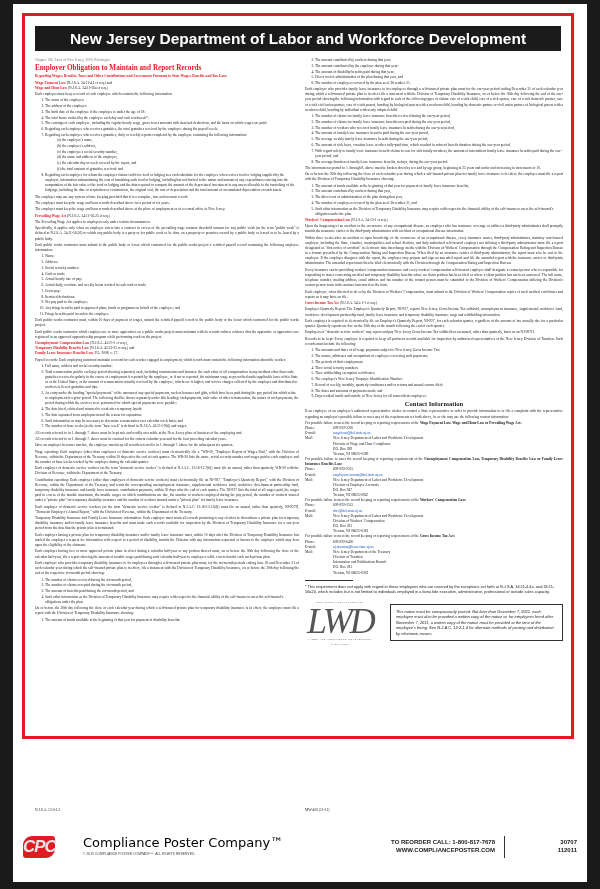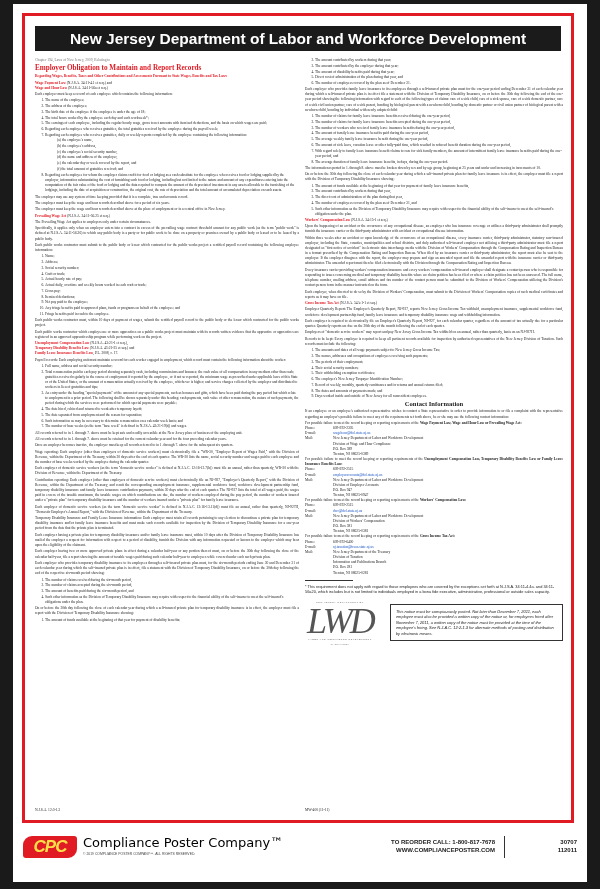--- a/index.html
+++ b/index.html
@@ -1,18 +1,18 @@
 <!DOCTYPE html>
 <html><head>
 <meta charset="utf-8">
 <style>
   html, body { margin:0; padding:0; }
   body { width:600px; height:889px; background:#1a1a1a; position:relative; overflow:hidden; font-family:"Liberation Serif", serif; }
   .sheet { position:absolute; left:13px; top:4px; width:574px; height:878px; background:#fff; }
-  .frame { position:absolute; left:9px; top:9px; width:552px; height:810px; border:3px solid #e01b24; box-sizing:border-box; background:#fff; }
+  .frame { position:absolute; left:9px; top:9px; width:552px; height:726px; border:3px solid #e01b24; box-sizing:border-box; background:#fff; }
   .banner { position:absolute; left:10px; top:10px; right:10px; height:25px; background:#1b1b1b; color:#fff; font-family:"Liberation Sans", sans-serif; font-weight:bold; font-size:15.5px; text-align:center; line-height:25px; }
   .col { position:absolute; top:42px; font-size:3.6px; line-height:5.15px; color:#222; }
   .col.left { left:10px; width:264px; }
   .col.right { left:280px; width:258px; }
   .sub { color:#777; font-size:3.6px; }
   .h-main { color:#e01b24; font-weight:bold; text-align:left; font-size:7.2px; line-height:9px; margin:1px 0; }
   .red { color:#e01b24; font-weight:bold; }
   .rb { color:#e01b24; font-weight:bold; }
   p { margin:0 0 1.2px 0; text-align:justify; }
   ol { margin:0 0 1px 0; padding-left:10px; }
@@ -24,21 +24,21 @@
   .link { color:#1a55c4; }
   .rule { width:48px; border-top:0.6px solid #333; margin:4px 0 3px 0; }
   .foot-note { font-family:"Liberation Sans", sans-serif; font-size:3.9px; line-height:5.2px; }
   .lwd-wrap { display:flex; align-items:flex-start; margin-top:6px; gap:15px;font-style:italic; }
   .lwd { width:72px; text-align:center; color:#666; }
   .lwd .tiny { font-size:2.2px; letter-spacing:0.6px; font-family:"Liberation Sans", sans-serif; }
   .lwd .big { font-size:36px; line-height:32px; font-family:"Liberation Serif", serif; color:#555; letter-spacing:-3px; }
   .notice-box { border:1px solid #333; padding:4px 5px; font-family:"Liberation Sans", sans-serif; font-size:4px; line-height:5.4px; width:166px; margin-top:4px; }
   .form-id { position:absolute; font-size:3.6px; color:#222; }
   .footer { position:absolute; left:0; right:0; top:822px; height:56px; }
-  .cpc-logo { position:absolute; left:10px; top:10px; width:54px; height:22px; background:#e01b24; border-radius:9px 3px 9px 3px; color:#fde047; font-family:"Liberation Sans", sans-serif; font-weight:bold; font-style:italic; font-size:17px; line-height:22px; text-align:center; letter-spacing:-1px; }
+  .cpc-logo { position:absolute; left:10px; top:10px; width:32px; height:22px; background:#e01b24; border-radius:9px 3px 9px 3px; color:#e5e5e5; font-family:"Liberation Sans", sans-serif; font-weight:bold; font-style:italic; font-size:17px; line-height:22px; text-align:center; letter-spacing:-1px; }
   .cpc-name { position:absolute; left:70px; top:9px; font-family:"DejaVu Sans", sans-serif; font-size:13px; color:#000000; }
   .cpc-copy { position:absolute; left:70px; top:26px; font-family:"Liberation Sans", sans-serif; font-size:3.4px; color:#444; }
   .reorder { position:absolute; right:92px; top:12px; text-align:right; font-family:"Liberation Sans", sans-serif; font-weight:bold; font-size:6px; line-height:8px; color:#222; }
   .vbar { position:absolute; right:82px; top:10px; width:1px; height:22px; background:#333; }
   .codes { position:absolute; right:10px; top:12px; text-align:right; font-family:"Liberation Sans", sans-serif; font-weight:bold; font-size:6px; line-height:8px; color:#222; }
 </style>
 </head>
 <body>
 
 <div class="sheet">

